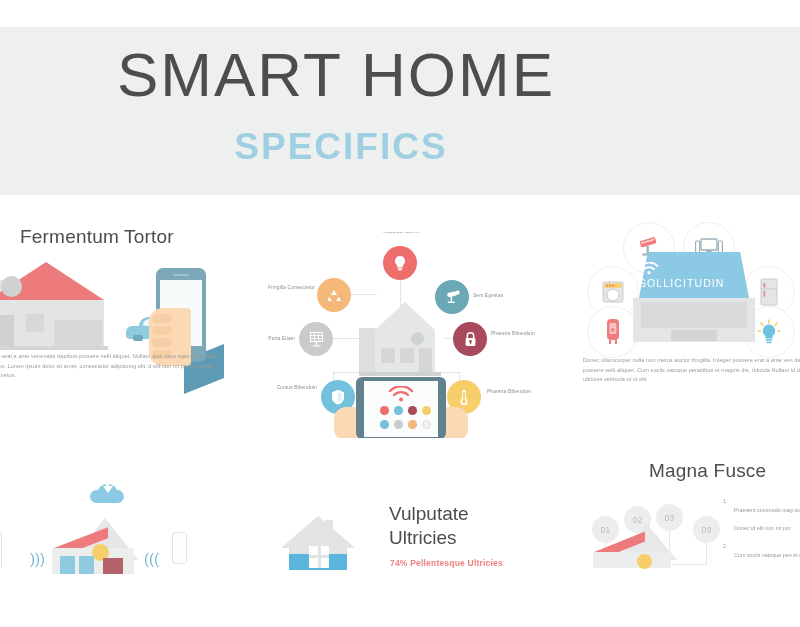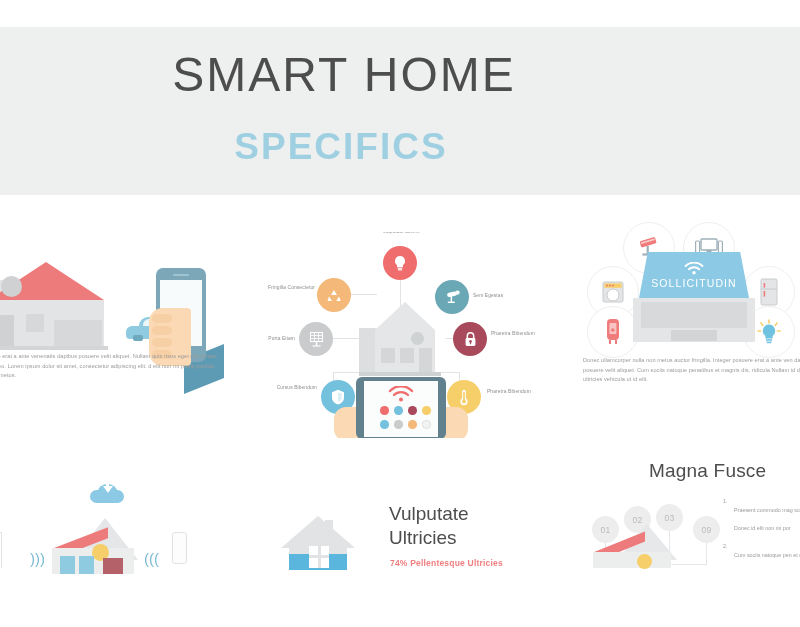--- a/index.html
+++ b/index.html
@@ -10,23 +10,23 @@
     overflow: hidden;
   }
   #stage { position: relative; width: 800px; height: 627px; background: #ffffff; }
 
   
   .hero {
     position: absolute; left: 0; top: 27px; width: 800px; height: 168px;
     background: #eeefef;
   }
   .hero-title {
-    position: absolute; left: 12px; top: 44px; width: 664px;
+    position: absolute; left: 4px; top: 44px; width: 664px;
     text-align: center;
-    font-size: 48px; line-height: 62px;
+    font-size: 62px; line-height: 62px;
     letter-spacing: 2px;
     font-weight: 400;
     color: #4d4d4d;
   }
   .hero-sub {
     position: absolute; left: 0; top: 128px; width: 682px;
     text-align: center;
     font-size: 37px; line-height: 37px;
     letter-spacing: 2px;
     font-weight: 700;
@@ -128,21 +128,21 @@
   .hub { position: absolute; left: 24px; top: 26px; width: 216px; height: 128px; }
   .hub-circ {
     position: absolute; width: 52px; height: 52px; border-radius: 50%;
     background: #ffffff; border: 1px solid #eeefef;
     display: flex; align-items: center; justify-content: center;
   }
   .lap-screen {
     position: absolute; left: 56px; top: 26px; width: 110px; height: 46px;
     background: #8cc9e4;
     clip-path: polygon(8% 0%, 92% 0%, 100% 100%, 0% 100%);
-    display: flex; flex-direction: column; align-items: center; justify-content: center;
+    display: flex; flex-direction: column; align-items: flex-start; justify-content: center;
   }
   .lap-word { font-size: 10.5px; letter-spacing: 1.1px; color: #ffffff; }
   .lap-base { position: absolute; left: 50px; top: 72px; width: 122px; height: 44px; background: #e3e5e6; }
   .lap-keys { position: absolute; left: 58px; top: 76px; width: 106px; height: 26px; background: #d7d9db; }
   .lap-pad { position: absolute; left: 88px; top: 104px; width: 46px; height: 11px; background: #d2d4d6; }
 
   
   .house-b { position: absolute; left: 74px; top: 72px; width: 84px; height: 56px; }
   .hb-peak {
     position: absolute; left: 18px; top: 0; width: 0; height: 0;
@@ -214,20 +214,21 @@
 </head>
 <body>
 
 <div id="stage">
 
   <div class="hero"></div>
   <div class="hero-title">SMART HOME</div>
   <div class="hero-sub">SPECIFICS</div>
 
   <div class="card card-tl">
+    <div class="card-title" style="left:40px; top:26px;">Fermentum Tortor</div>
 
     <div class="house-a">
       <div class="ha-roof-l"></div>
       <div class="ha-body"></div>
       <div class="ha-roof"></div>
       <div class="ha-circ"></div>
       <div class="ha-door"></div>
       <div class="ha-win"></div>
       <div class="ha-gar"></div>
       <div class="ha-base"></div>

